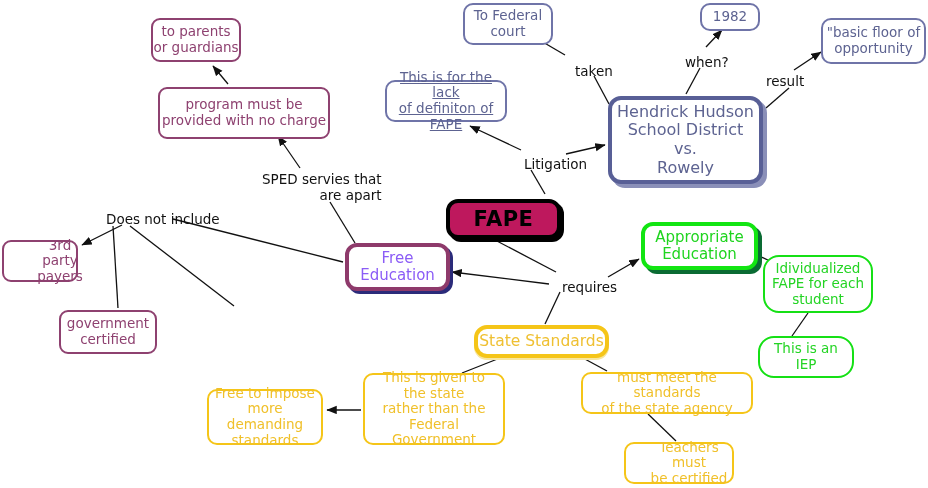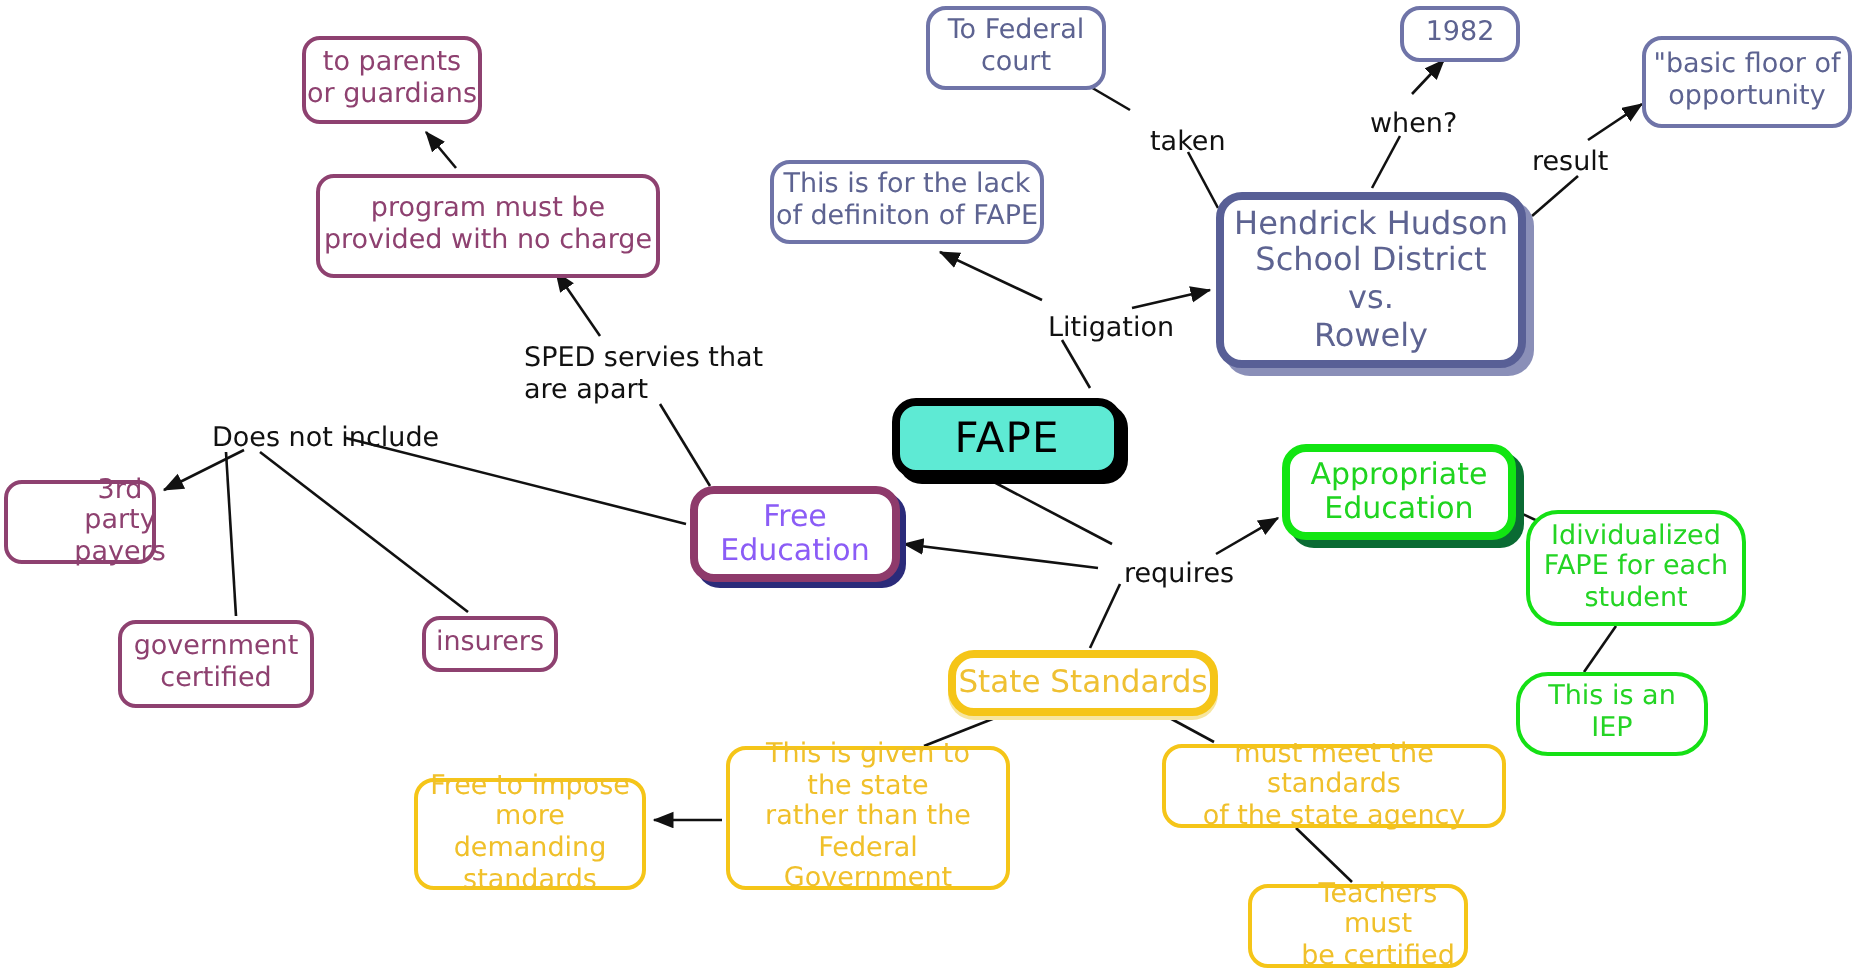--- a/index.html
+++ b/index.html
@@ -91,24 +91,24 @@
     border-radius: 13px;
     color: #efc032;
     font-size: 15.5px;
     box-shadow: 0 2px 0 #f7e6a0;
   }
 
   
   .n-center {
     border: 4px solid #000000;
     border-radius: 12px;
-    background: #5eead4;
+    background: #be185d;
     color: #000000;
     font-size: 21px;
-    font-weight: normal;
+    font-weight: bold;
     letter-spacing: 0.5px;
     box-shadow: 3px 3px 0 #000000;
   }
 
   .edge-label {
     position: absolute;
     color: #111111;
     font-size: 13.5px;
     white-space: pre-line;
     text-align: center;
@@ -183,33 +183,32 @@
   <div class="node n-center" style="left:446px;top:199px;width:115px;height:40px;">FAPE</div>
   <div class="node n-slate-thick" style="left:608px;top:96px;width:155px;height:88px;">Hendrick Hudson
 School District
 vs.
 Rowely</div>
   <div class="node n-slate" style="left:463px;top:3px;width:90px;height:42px;">To Federal
 court</div>
   <div class="node n-slate" style="left:700px;top:3px;width:60px;height:28px;">1982</div>
   <div class="node n-slate" style="left:821px;top:18px;width:105px;height:46px;">"basic floor of
 opportunity</div>
-  <div class="node n-slate" style="left:385px;top:80px;width:137px;height:42px;">This is for the lack
+  <div class="node n-slate" style="left:385px;top:80px;width:122px;height:42px;text-decoration:underline;">This is for the lack
 of definiton of FAPE</div>
   <div class="node n-purple-thick" style="left:345px;top:243px;width:105px;height:48px;">Free
 Education</div>
   <div class="node n-purple-thin" style="left:151px;top:18px;width:90px;height:44px;">to parents
 or guardians</div>
   <div class="node n-purple-thin" style="left:158px;top:87px;width:172px;height:52px;">program must be
 provided with no charge</div>
   <div class="node n-purple-thin" style="left:2px;top:240px;width:76px;height:42px;padding-left:40px;">3rd party
 payers</div>
   <div class="node n-purple-thin" style="left:59px;top:310px;width:98px;height:44px;">government
 certified</div>
-  <div class="node n-purple-thin" style="left:211px;top:308px;width:68px;height:28px;">insurers</div>
   <div class="node n-green-thick" style="left:641px;top:222px;width:117px;height:48px;">Appropriate
 Education</div>
   <div class="node n-green-thin" style="left:763px;top:255px;width:110px;height:58px;">Idividualized
 FAPE for each
 student</div>
   <div class="node n-green-thin" style="left:758px;top:336px;width:96px;height:42px;">This is an
 IEP</div>
   <div class="node n-gold-thick" style="left:474px;top:325px;width:135px;height:33px;">State Standards</div>
   <div class="node n-gold-thin" style="left:363px;top:373px;width:142px;height:72px;">This is given to
 the state
@@ -221,17 +220,17 @@
   <div class="node n-gold-thin" style="left:581px;top:372px;width:172px;height:42px;">must meet the standards
 of the state agency</div>
   <div class="node n-gold-thin" style="left:624px;top:442px;width:110px;height:42px;padding-left:20px;">Teachers must
 be certified</div>
 
   <div class="edge-label" style="left:575px;top:64px;">taken</div>
   <div class="edge-label" style="left:685px;top:55px;">when?</div>
   <div class="edge-label" style="left:766px;top:74px;">result</div>
   <div class="edge-label" style="left:524px;top:157px;">Litigation</div>
   <div class="edge-label" style="left:562px;top:280px;">requires</div>
-  <div class="edge-label" style="left:262px;top:172px;text-align:left;">SPED servies that
+  <div class="edge-label" style="left:262px;top:172px;text-align:right;">SPED servies that
 are apart</div>
   <div class="edge-label" style="left:106px;top:212px;">Does not include</div>
 
 </div>
 
 </body></html>

